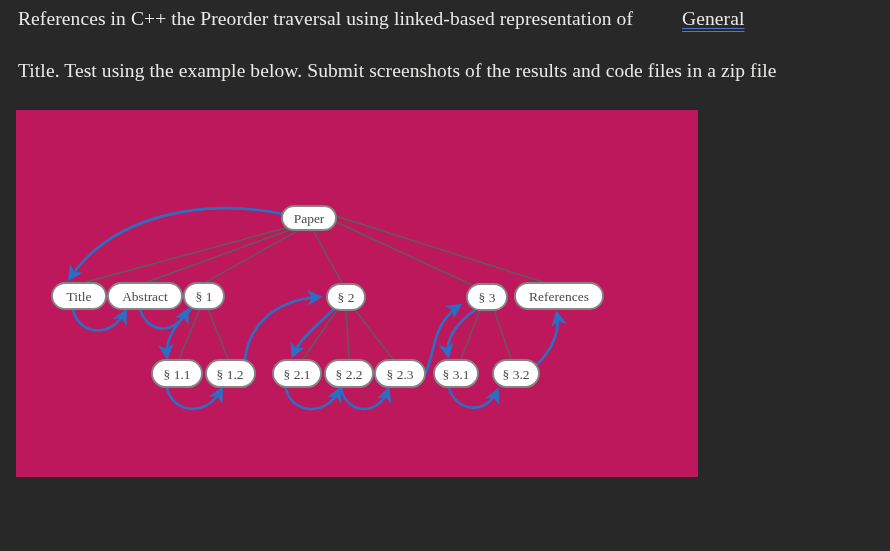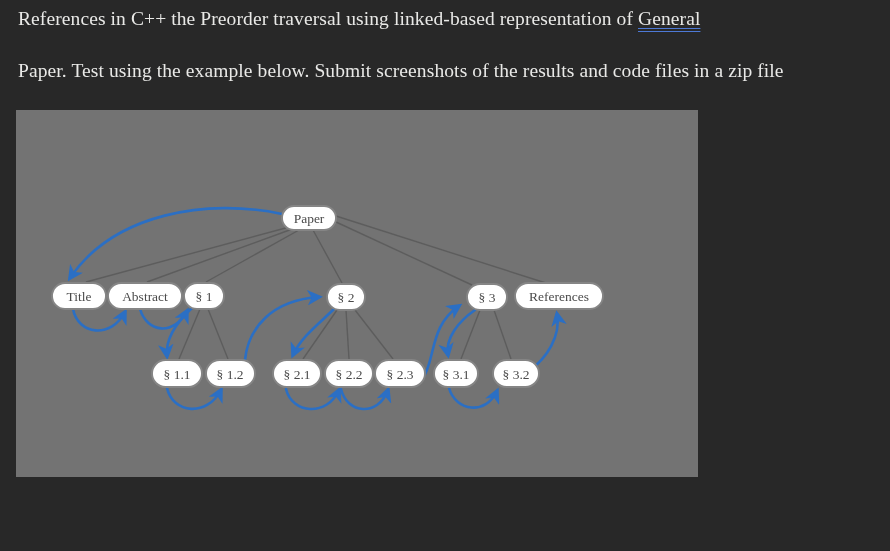--- a/index.html
+++ b/index.html
@@ -20,26 +20,27 @@
   }
   #line1 { top: 8px; }
   #line2 { top: 60px; }
   .doc-link {
     color: #e9e9e7;
     text-decoration-line: underline;
     text-decoration-style: double;
     text-decoration-color: #4d79d6;
     text-underline-offset: 3px;
     cursor: pointer;
+    margin-left: 44px;
   }
   .figure-panel {
     position: absolute;
     left: 16px; top: 110px;
     width: 682px; height: 367px;
-    background: #737373;
+    background: #be185d;
   }
   .figure-panel svg { display: block; }
   .node-shape {
     fill: #ffffff;
     stroke: #858585;
     stroke-width: 1.9;
   }
   .node-label {
     fill: #4a4a4a;
     font-family: "Liberation Serif", "DejaVu Serif", serif;
@@ -56,21 +57,21 @@
     stroke-width: 2.6;
     fill: none;
     stroke-linecap: round;
   }
 </style>
 </head>
 <body>
 
 <div id="line1" class="prompt-line"><span>References in C++ the Preorder traversal using linked-based representation of </span><span class="doc-link">General</span></div>
 
-<div id="line2" class="prompt-line">Paper. Test using the example below. Submit screenshots of the results and code files in a zip file</div>
+<div id="line2" class="prompt-line">Title. Test using the example below. Submit screenshots of the results and code files in a zip file</div>
 
 <div class="figure-panel">
   <svg width="682" height="367" viewBox="0 0 682 367">
     <defs>
       <marker id="arrowBlue" viewBox="0 0 10 10" refX="7.5" refY="5" markerWidth="6" markerHeight="6" orient="auto">
         <path d="M 0 0 L 10 5 L 0 10 L 2.8 5 z" fill="#2b6fc4"></path>
       </marker>
     </defs>
 
     <g>

